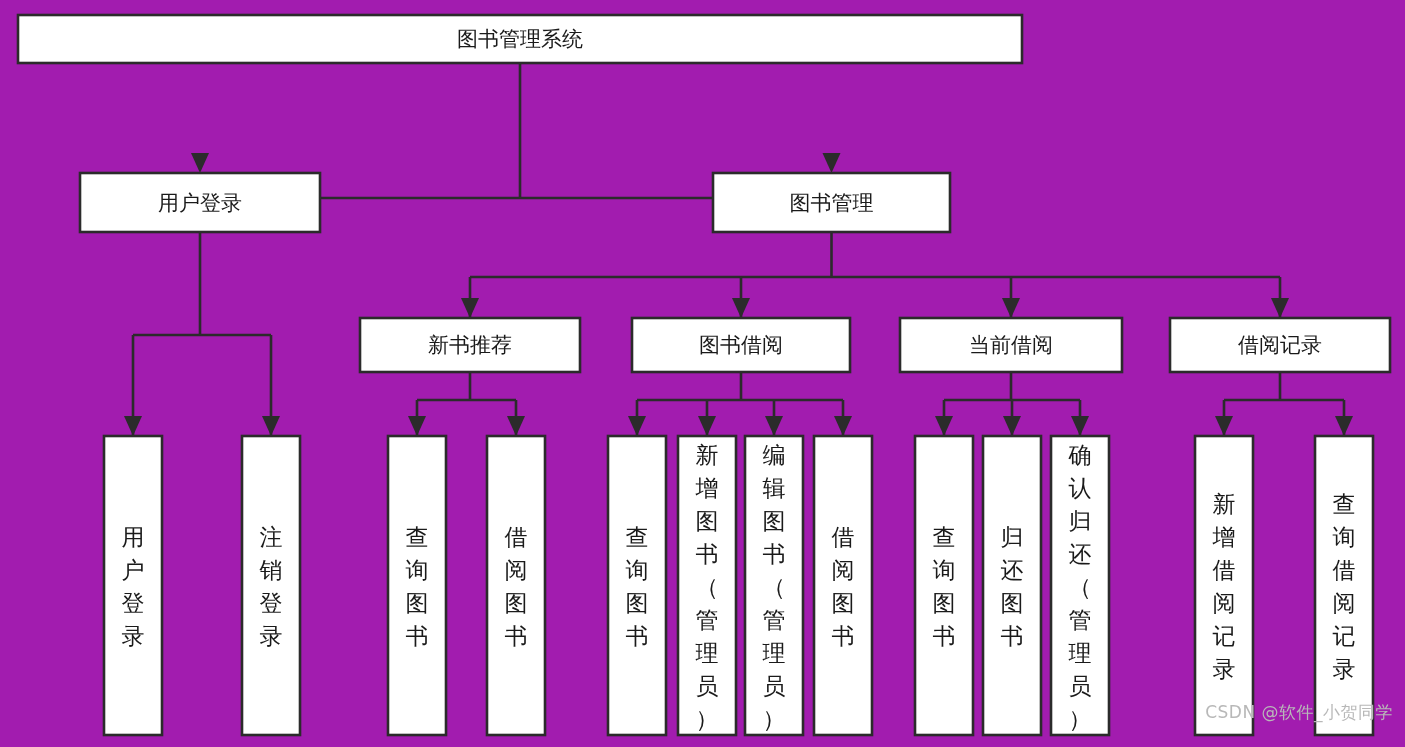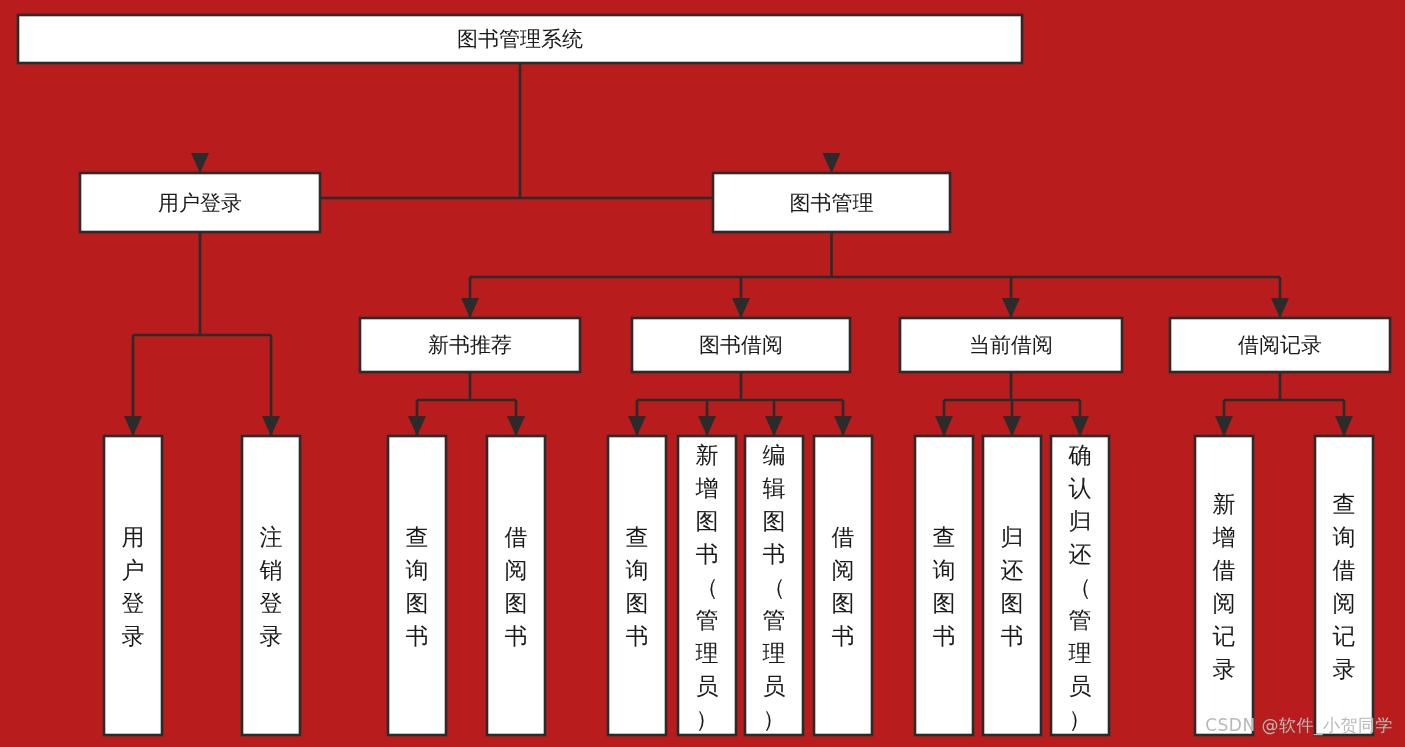--- a/index.html
+++ b/index.html
@@ -7,21 +7,21 @@
     padding: 0;
     background: #ffffff;
   }
   body {
     font-family: "DejaVu Sans", "Liberation Sans", sans-serif;
   }
   #diagram-root {
     position: relative;
     width: 1405px;
     height: 747px;
-    background: #b91c1c;
+    background: #a21caf;
     overflow: hidden;
   }
   svg#tree-svg {
     position: absolute;
     left: 0;
     top: 0;
     width: 1405px;
     height: 747px;
     display: block;
   }
@@ -49,21 +49,21 @@
   }
   .node-label-v {
     font-family: "DejaVu Sans", "Liberation Sans", sans-serif;
     font-size: 23px;
     fill: #1a1a1a;
     text-anchor: middle;
   }
   .watermark {
     position: absolute;
     right: 12px;
-    bottom: 10px;
+    bottom: 23px;
     font-family: "DejaVu Sans", "Liberation Sans", sans-serif;
     font-size: 17px;
     color: #b8b8b8;
     white-space: nowrap;
     letter-spacing: 0.5px;
   }
 </style>
 </head>
 <body>
 

